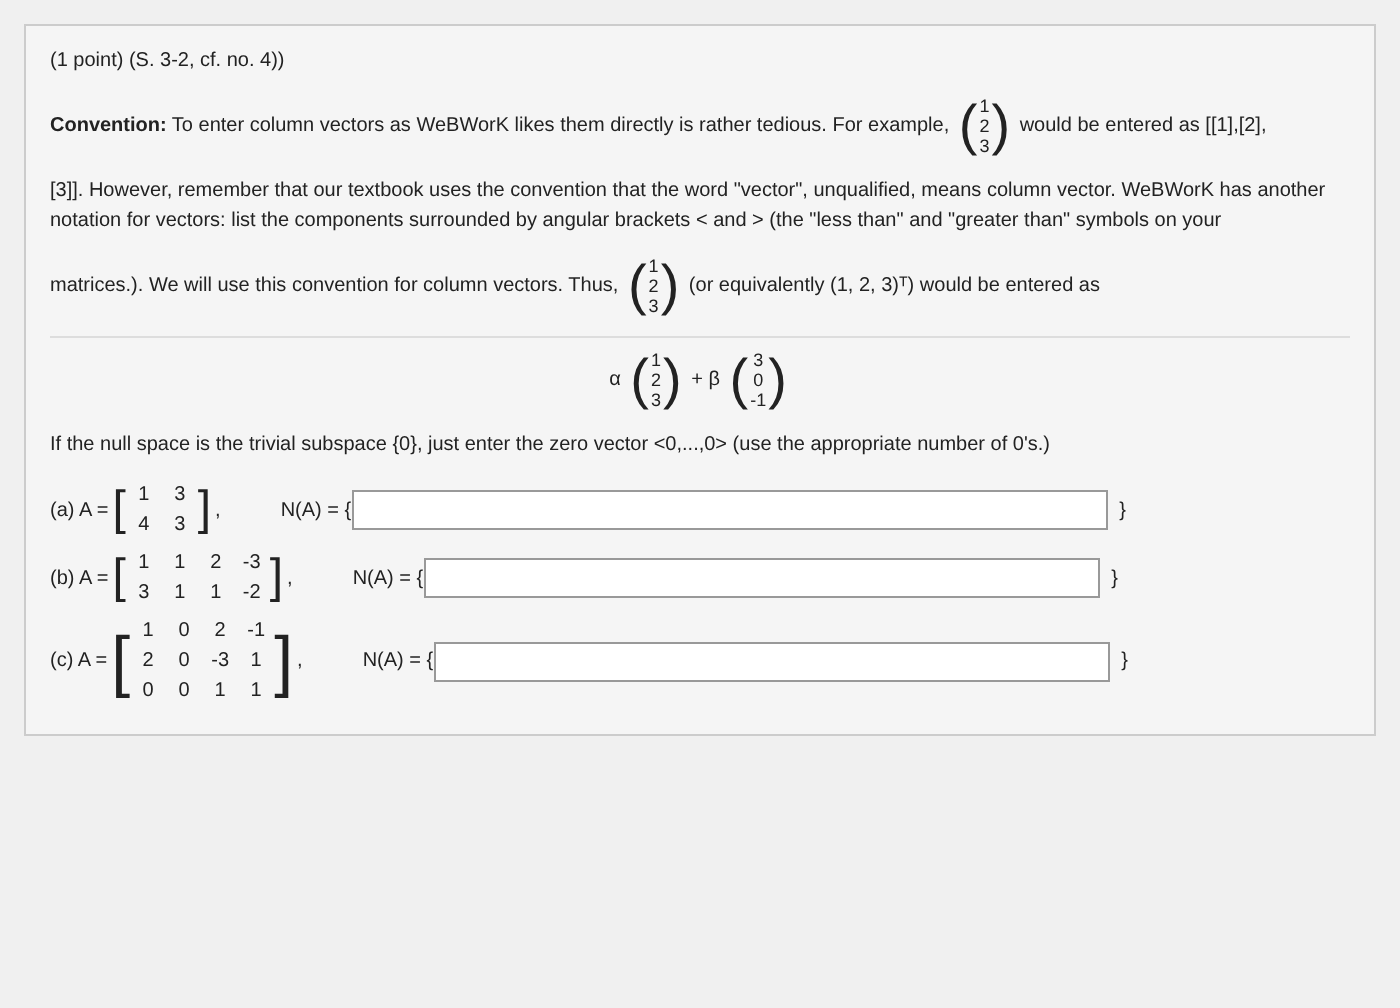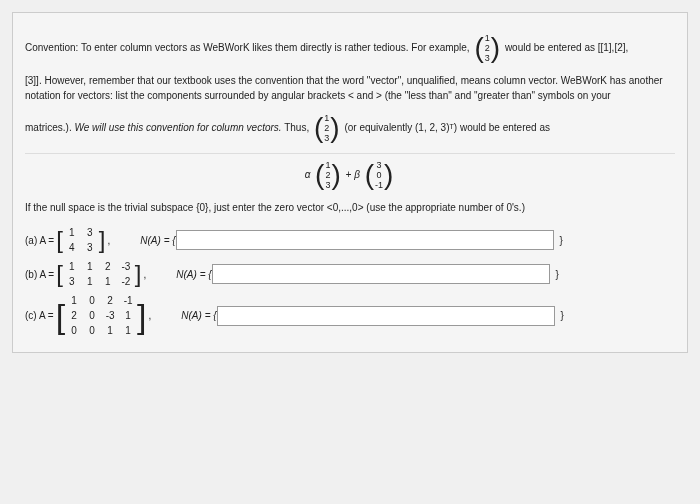--- a/index.html
+++ b/index.html
@@ -8,29 +8,30 @@
 .vec .paren{font-size:28px;font-weight:100;line-height:28px}
 .vec .col{display:inline-flex;flex-direction:column;align-items:center;font-size:9px;line-height:10px;padding:0 1px}
 .mat{display:inline-flex;align-items:center;vertical-align:middle;margin:0 2px}
 .mat .brk{font-size:24px;line-height:24px}
 .mat .brk3{font-size:34px;line-height:34px}
 .mat .rows{display:inline-flex;flex-direction:column}
 .mat .row{display:flex}
 .mat .cell{width:18px;text-align:center;font-size:10px}
 input[type=text]{border:1px solid #999;background:#fff;height:16px;padding:1px 3px;font-size:10px}
 .na-row{display:flex;align-items:center;margin:4px 0}
-.ital{font-style:italic}
+.ital{}
 .center-eq{text-align:center;margin:6px 0}
-.bold{font-weight:normal}
+.bold{font-weight:bold}
 </style>
 </head>
 <body>
 
 <div class="container">
 
+<div>(1 point) (S. 3-2, cf. no. 4))</div>
 
 <p>
 <span class="bold">Convention:</span><span> To enter column vectors as WeBWorK likes them directly is rather tedious. For example, </span>
 <span class="vec">
         <span class="paren">(</span>
         <span class="col">
           <span>1</span>
           <span>2</span>
           <span>3</span>
         </span>

